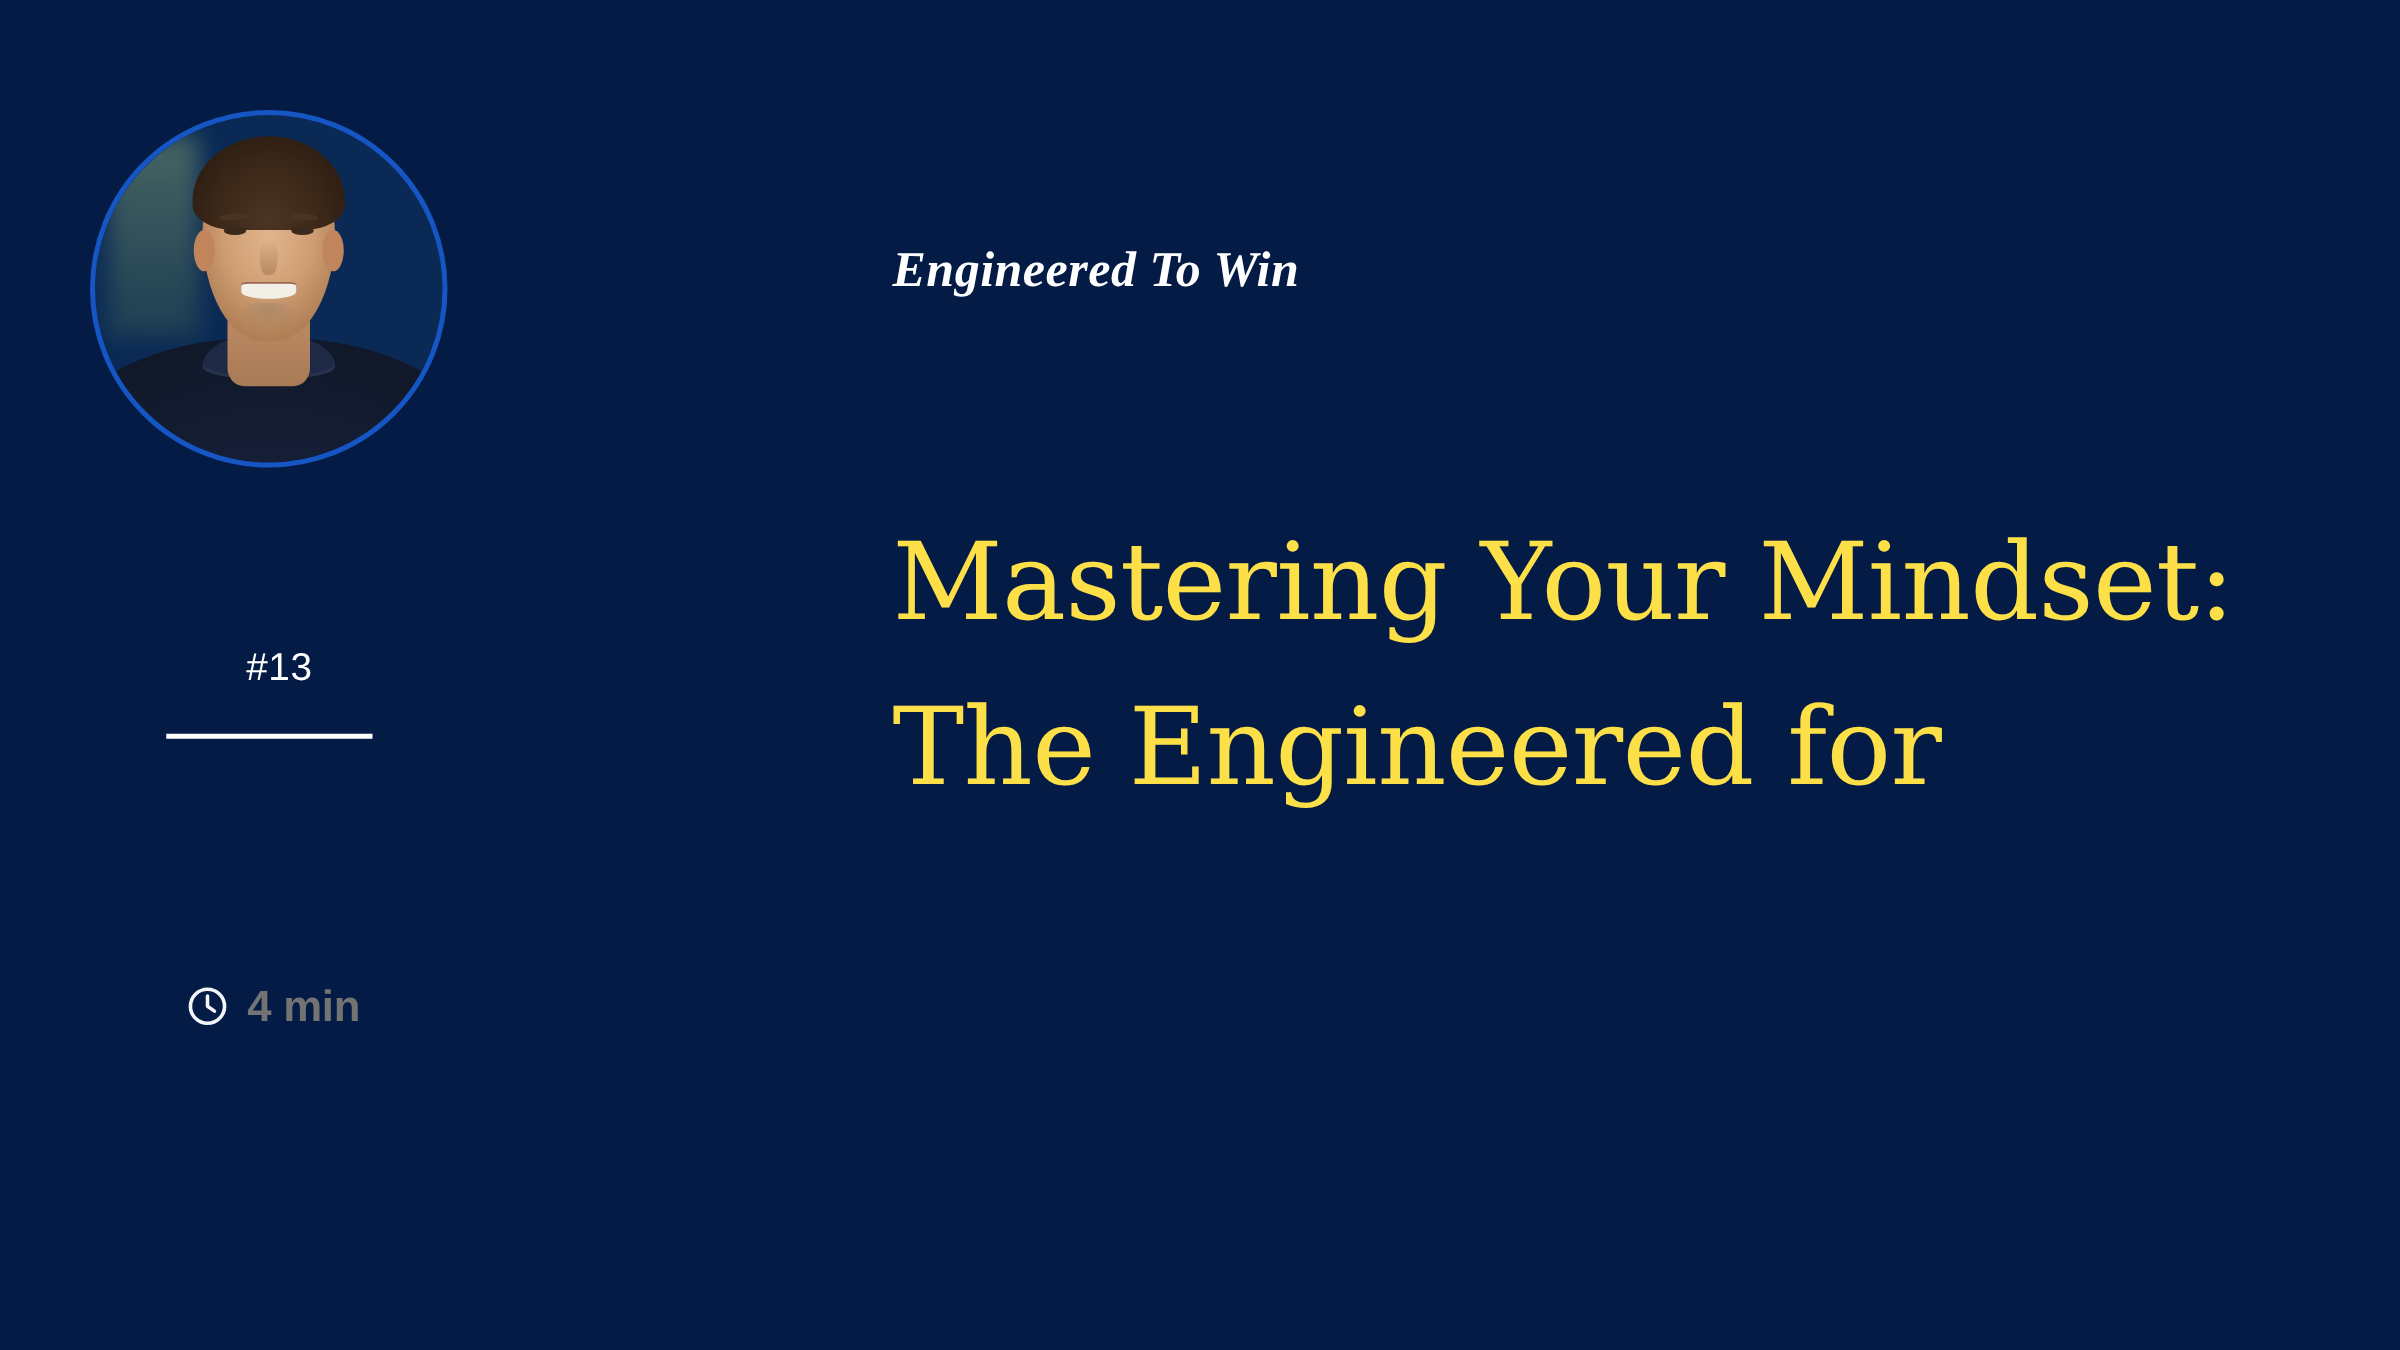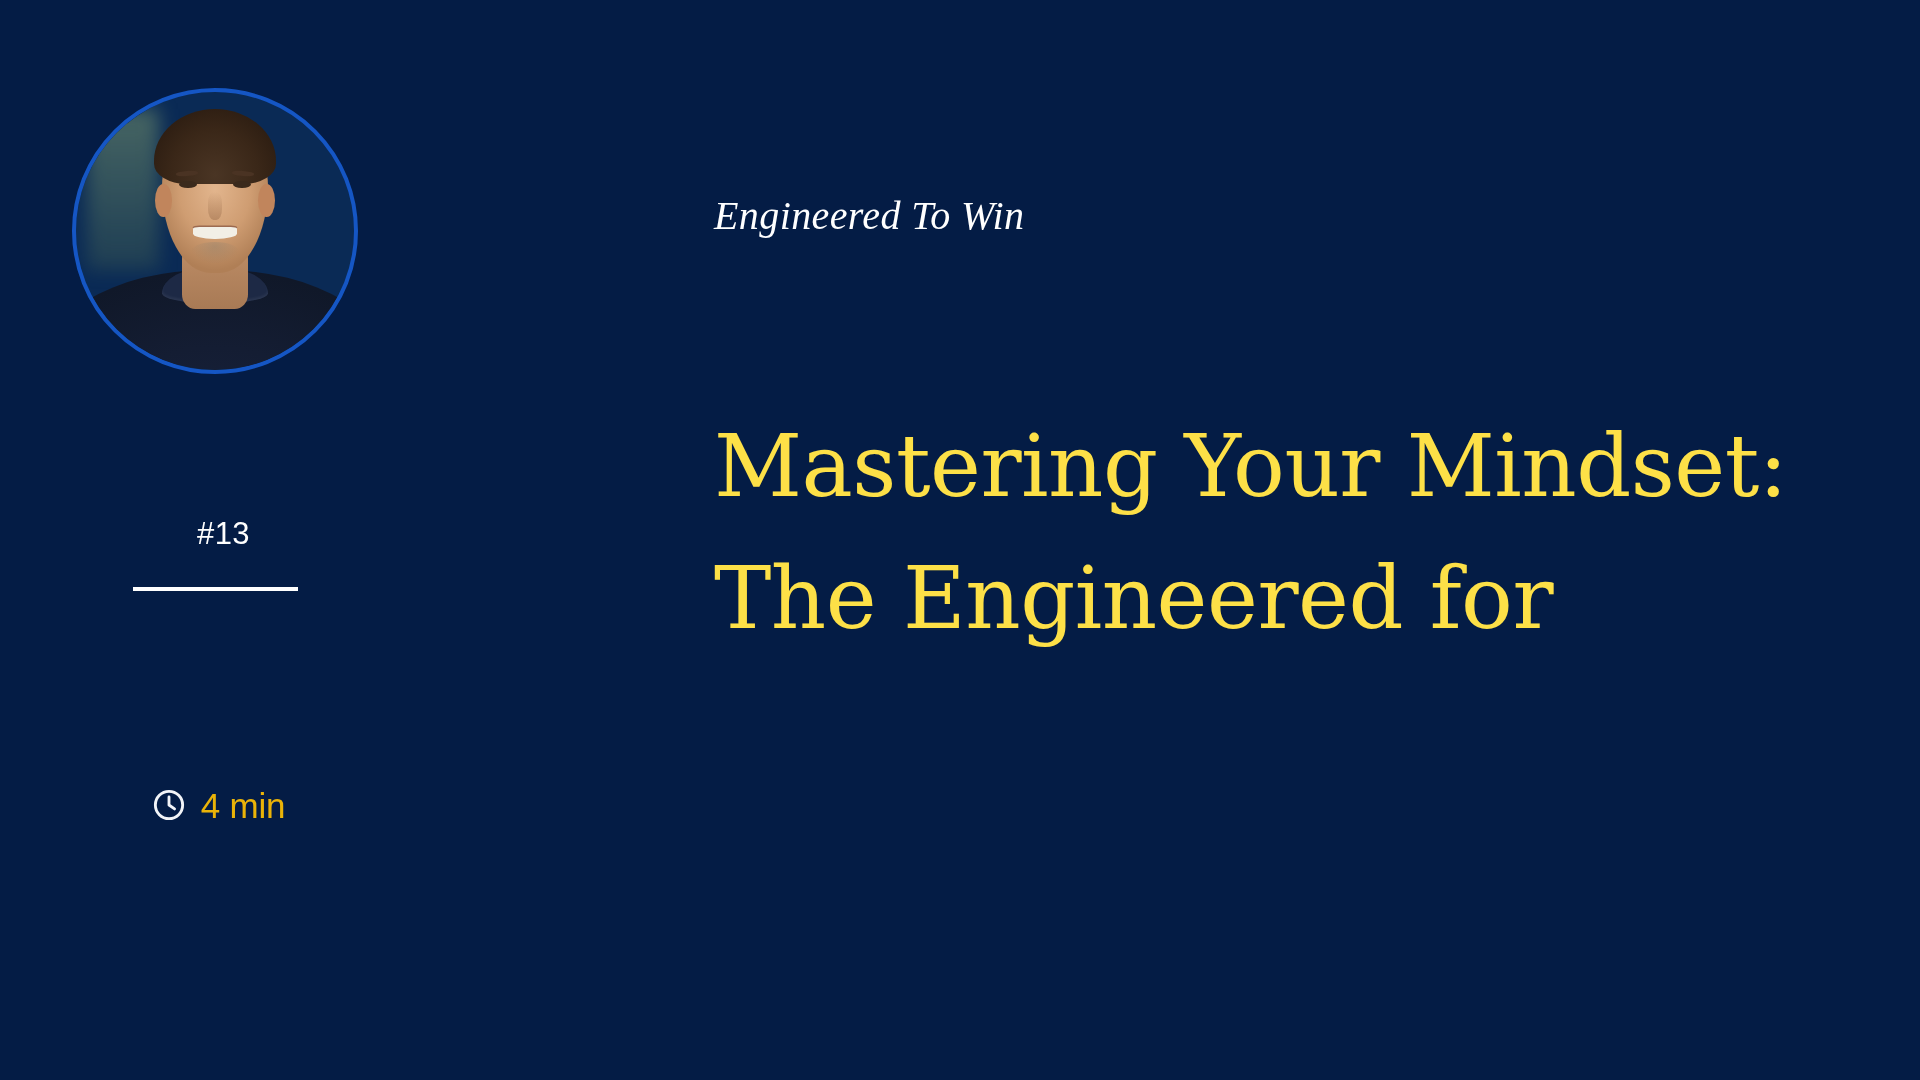--- a/index.html
+++ b/index.html
@@ -241,22 +241,22 @@
 
   #clock-icon {
     width:36px;
     height:36px;
     flex:0 0 36px;
     display:block;
   }
 
   #duration-text {
     font-size:35px;
-    font-weight:400;
-    color:#eab308;
+    font-weight:700;
+    color:#737373;
     letter-spacing:-0.2px;
     line-height:1;
   }
 
   
 
   #right-col {
     position:absolute;
     left:714px;
     top:0;
@@ -264,21 +264,21 @@
     height:1080px;
   }
 
   #show-name {
     position:absolute;
     left:0;
     top:196px;
     font-family:"Liberation Serif", serif;
     font-style:italic;
     font-size:40px;
-    font-weight:400;
+    font-weight:700;
     color:#ffffff;
     letter-spacing:.4px;
     line-height:1;
   }
 
   #episode-title {
     position:absolute;
     left:0;
     top:400px;
     width:1160px;

